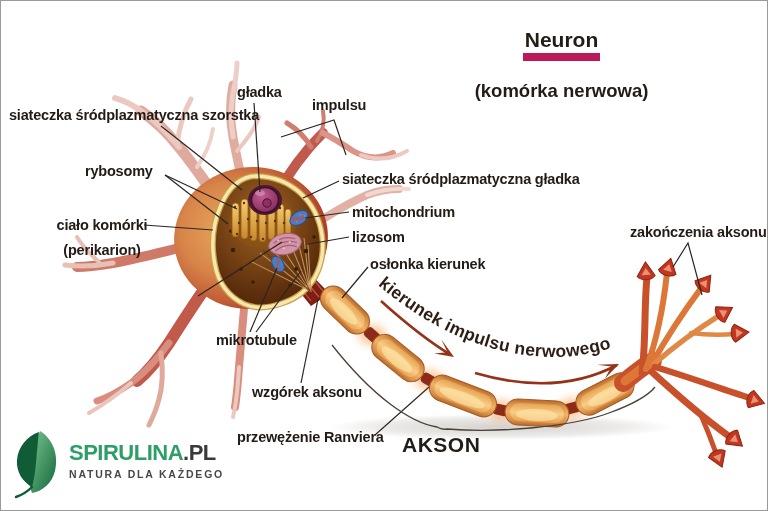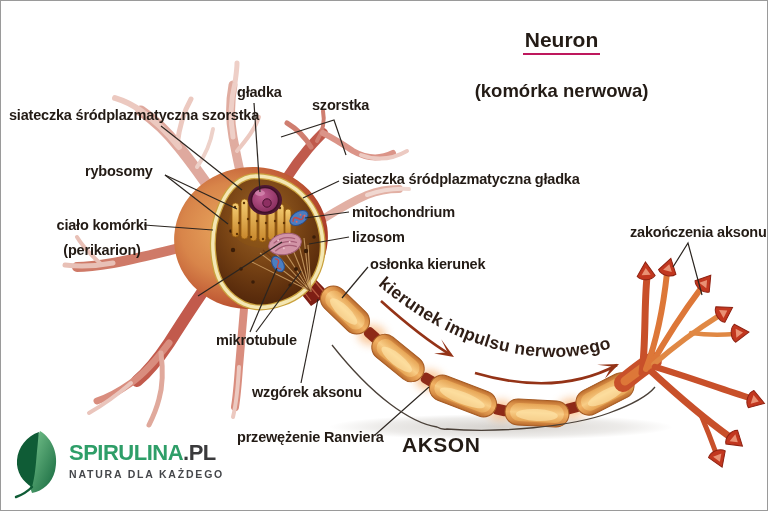--- a/index.html
+++ b/index.html
@@ -10,21 +10,21 @@
   }
   #art{position:absolute;left:0;top:0;z-index:1;}
   .lbl{
     position:absolute;z-index:2;white-space:nowrap;
     font-size:14.5px;letter-spacing:-0.2px;color:#231b15;font-weight:600;
   }
   .title{
     position:absolute;z-index:2;left:458px;top:27px;width:205px;text-align:center;
     font-size:21px;font-weight:bold;color:#231b15;
   }
-  .title span{border-bottom:2px solid #be185d;padding:0 2px 2px 2px;}
+  .title span{border-bottom:8px solid #be185d;padding:0 2px 2px 2px;}
   .subtitle{
     position:absolute;z-index:2;left:438px;top:79px;width:245px;text-align:center;
     font-size:18.5px;color:#231b15;font-weight:600;
   }
   .lbl-jadro{left:236px;top:83px;}
   .lbl-dendryty{left:311px;top:96px;}
   .lbl-szorstka{left:8px;top:106px;}
   .lbl-rybosomy{left:84px;top:162px;}
   .lbl-cialo{left:43px;top:212px;width:116px;text-align:center;line-height:25px;}
   .lbl-gladka{left:341px;top:170px;}
@@ -338,21 +338,21 @@
     <line x1="374" y1="434" x2="428" y2="386"></line>
     <polyline points="672,266 687,242 701,294"></polyline>
     <path d="M 331,344 C 372,396 410,422 436,426 Q 441,429 446,428 C 498,432 570,426 608,412 C 630,404 646,396 654,386" stroke="#4a4038" stroke-width="1.3"></path>
   </g>
 </svg>
 
 <div class="title"><span>Neuron</span></div>
 <div class="subtitle">(komórka nerwowa)</div>
 
 <div class="lbl lbl-jadro">gładka</div>
-<div class="lbl lbl-dendryty">szorstka</div>
+<div class="lbl lbl-dendryty">impulsu</div>
 <div class="lbl lbl-szorstka">siateczka śródplazmatyczna szorstka</div>
 <div class="lbl lbl-rybosomy">rybosomy</div>
 <div class="lbl lbl-cialo">
   <div>ciało komórki</div>
   <div>(perikarion)</div>
 </div>
 <div class="lbl lbl-gladka">siateczka śródplazmatyczna gładka</div>
 <div class="lbl lbl-mito">mitochondrium</div>
 <div class="lbl lbl-lizosom">lizosom</div>
 <div class="lbl lbl-oslonka">osłonka kierunek</div>

